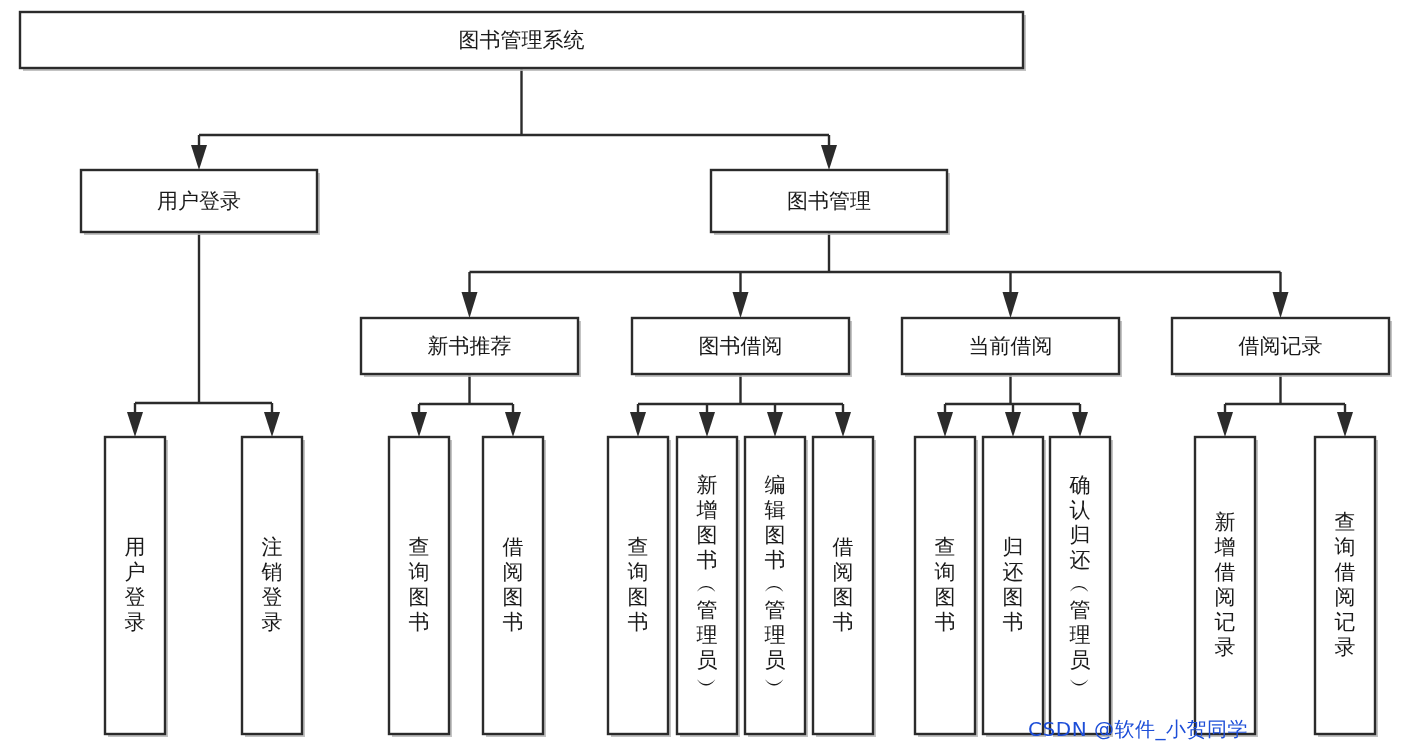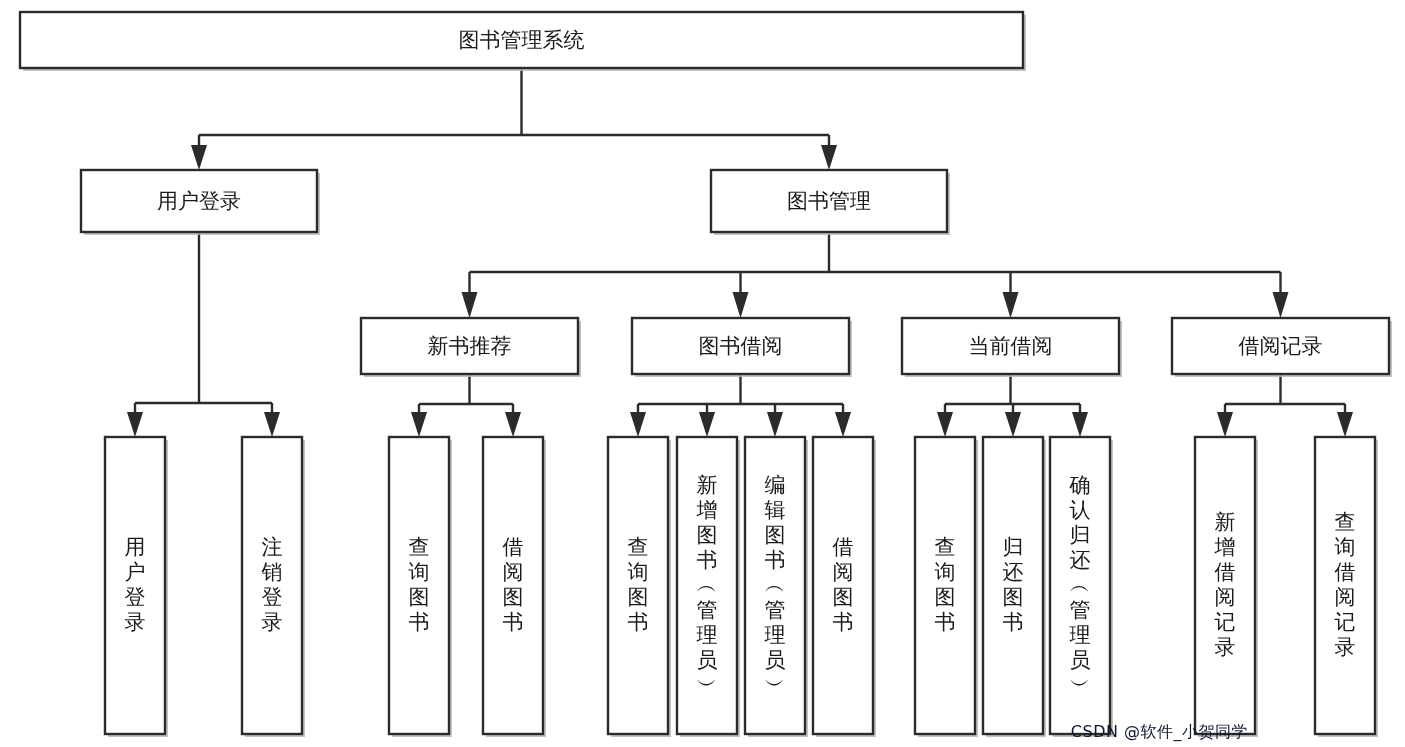--- a/index.html
+++ b/index.html
@@ -55,22 +55,22 @@
     white-space: pre;
   }
   .node-label.vertical {
     font-size: 21px;
   }
   .watermark {
     position: absolute;
     right: 14px;
     bottom: 4px;
     font-family: "DejaVu Sans", "Liberation Sans", sans-serif;
-    font-size: 16px;
-    color: #0f172a;
+    font-size: 20px;
+    color: #1d4ed8;
     letter-spacing: 0.5px;
     user-select: none;
   }
 </style>
 </head>
 <body>
 
 <div id="diagram-root">
 
   <svg class="diagram" viewBox="0 0 1405 747">

